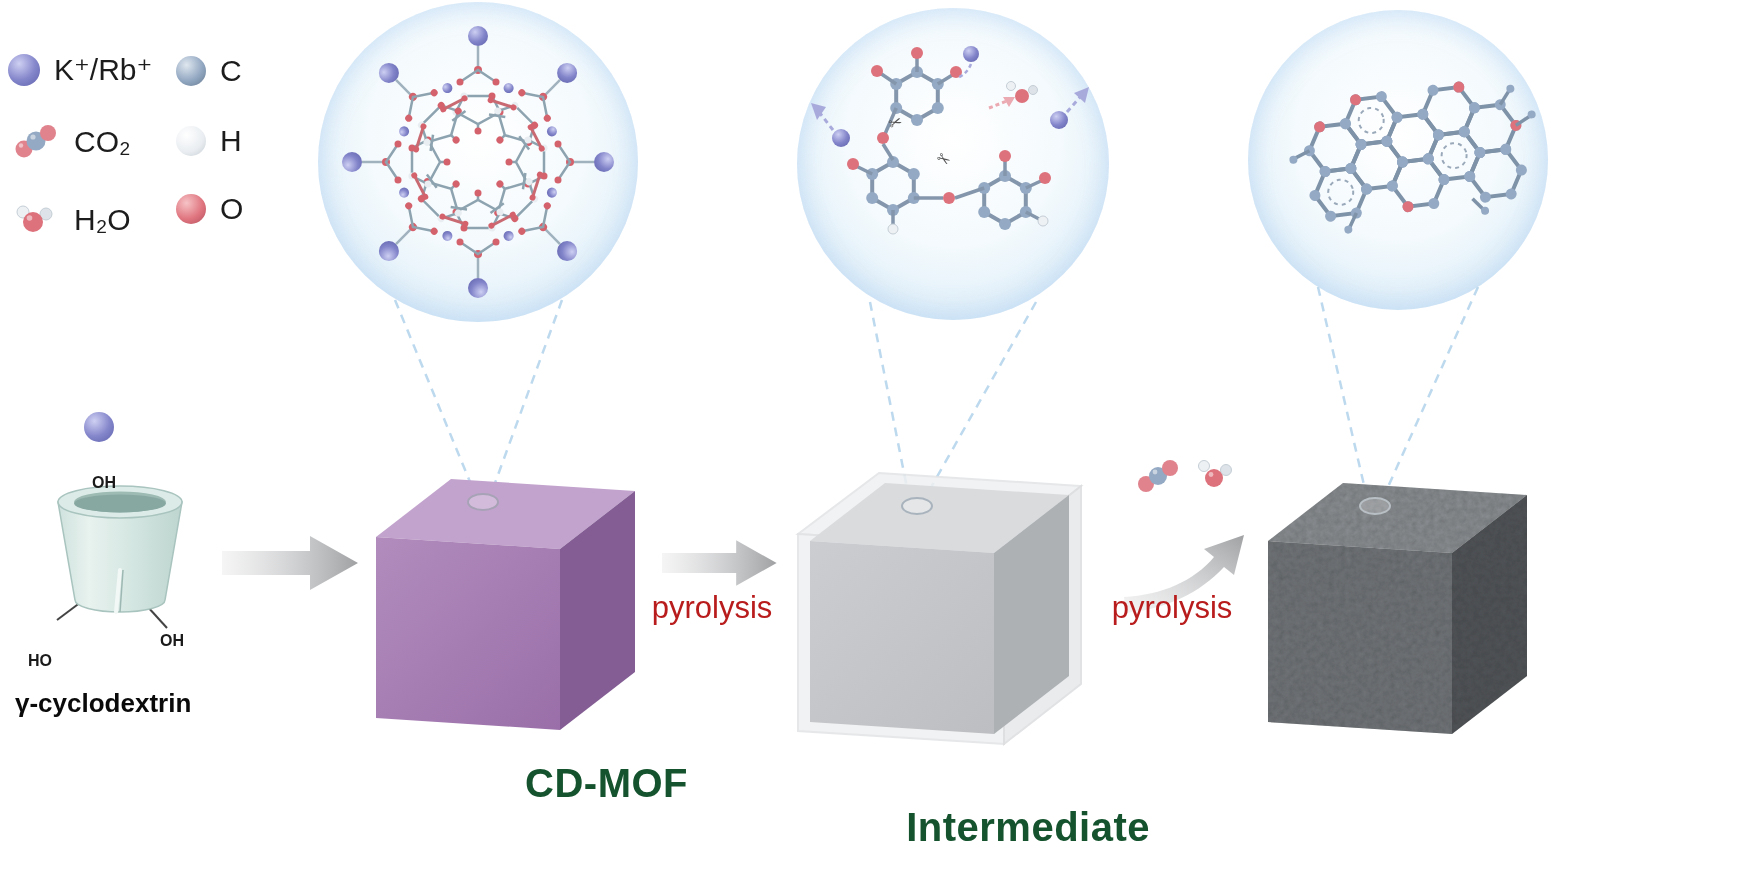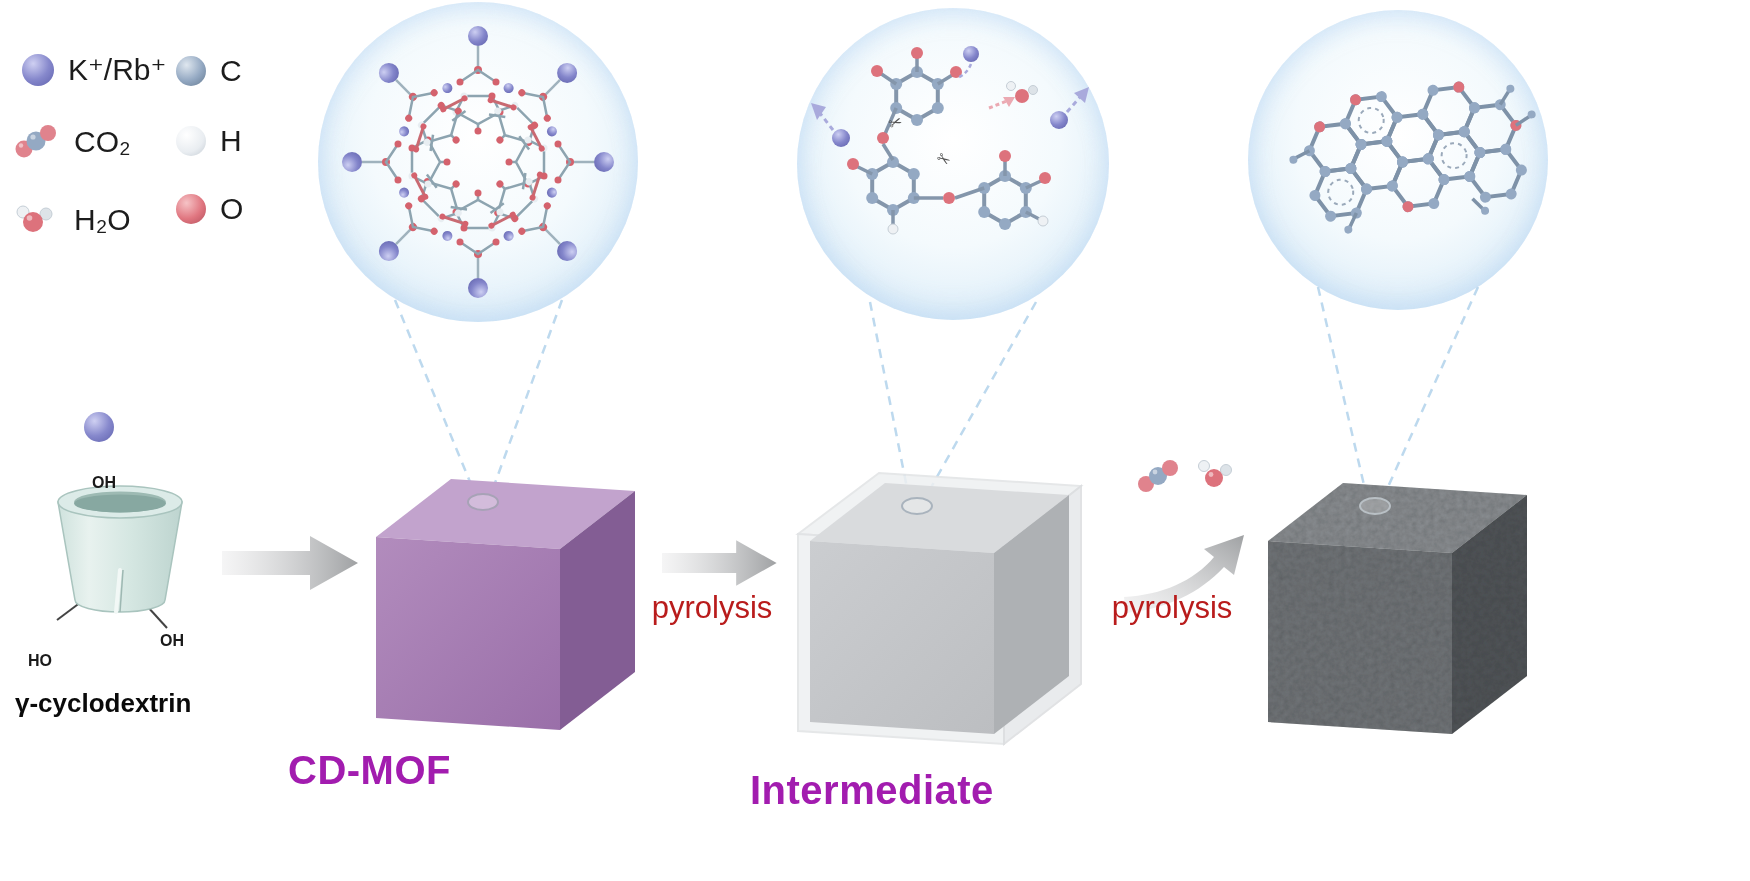--- a/index.html
+++ b/index.html
@@ -16,34 +16,34 @@
   .sphere.ion { background: radial-gradient(circle at 35% 30%, #cfd0f2 0%, #8688cc 52%, #5f61ad 100%); }
   .sphere.carbon { background: radial-gradient(circle at 35% 30%, #dfe7ef 0%, #93a8c2 55%, #64798f 100%); }
   .sphere.hydrogen { background: radial-gradient(circle at 35% 30%, #ffffff 0%, #e9edf1 60%, #c2cad2 100%); }
   .sphere.oxygen { background: radial-gradient(circle at 35% 30%, #f6c3c6 0%, #e07680 55%, #b44f5c 100%); }
 
   .halo { position:absolute; border-radius:50%;
     background: radial-gradient(circle at 50% 42%, #ffffff 0%, #f4fafd 45%, #e0eff9 76%, #cde4f4 100%);
     box-shadow: inset 0 -8px 26px rgba(168,205,240,0.45), inset 0 8px 20px rgba(205,228,249,0.5);
   }
 
-  .stage-label { position:absolute; font-size:40px; font-weight:700; color:#a21caf; text-align:left; letter-spacing:0.5px; }
+  .stage-label { position:absolute; font-size:40px; font-weight:700; color:#14532d; text-align:right; letter-spacing:0.5px;margin-top:13px; }
   .arrow-label { position:absolute; font-size:31px; color:#b91c1c; text-align:center; }
   .precursor-label { position:absolute; font-size:26px; font-weight:700; color:#0a0a0a; text-align:left; }
   .oh-label { position:absolute; font-size:16px; font-weight:700; color:#1a1a1a; }
 
   svg { display:block; }
   .overlay { pointer-events:none; }
 </style>
 </head>
 <body>
 
 <div class="canvas">
 
-  <div class="legend-item" style="left:22px; top:52px">
+  <div class="legend-item" style="left:8px; top:52px">
     <span class="sphere ion s32"></span>
     <span class="legend-label">K⁺/Rb⁺</span>
   </div>
   <div class="legend-item" style="left:176px; top:54px">
     <span class="sphere carbon s30"></span>
     <span class="legend-label">C</span>
   </div>
 
   <div class="legend-item" style="left:12px; top:122px">
     <svg width="48" height="40" viewBox="0 0 48 40">
@@ -373,15 +373,15 @@
     </defs>
     <g filter="url(#drock)">
       <polygon points="28,105 103,47 287,59 212,117" fill="#8f9396"></polygon>
       <polygon points="28,105 212,117 212,298 28,286" fill="#74787b"></polygon>
       <polygon points="212,117 287,59 287,240 212,298" fill="#53575a"></polygon>
     </g>
     <ellipse cx="135" cy="70" rx="15" ry="8" fill="rgba(255,255,255,0.22)" stroke="#b9c0c5" stroke-width="2"></ellipse>
   </svg>
 
   <div class="stage-label" style="left:288px; top:748px; width:400px">CD-MOF</div>
-  <div class="stage-label" style="left:750px; top:768px; width:400px">Intermediate</div>
+  <div class="stage-label" style="left:750px; top:792px; width:400px">Intermediate</div>
 
 </div>
 
 </body></html>

